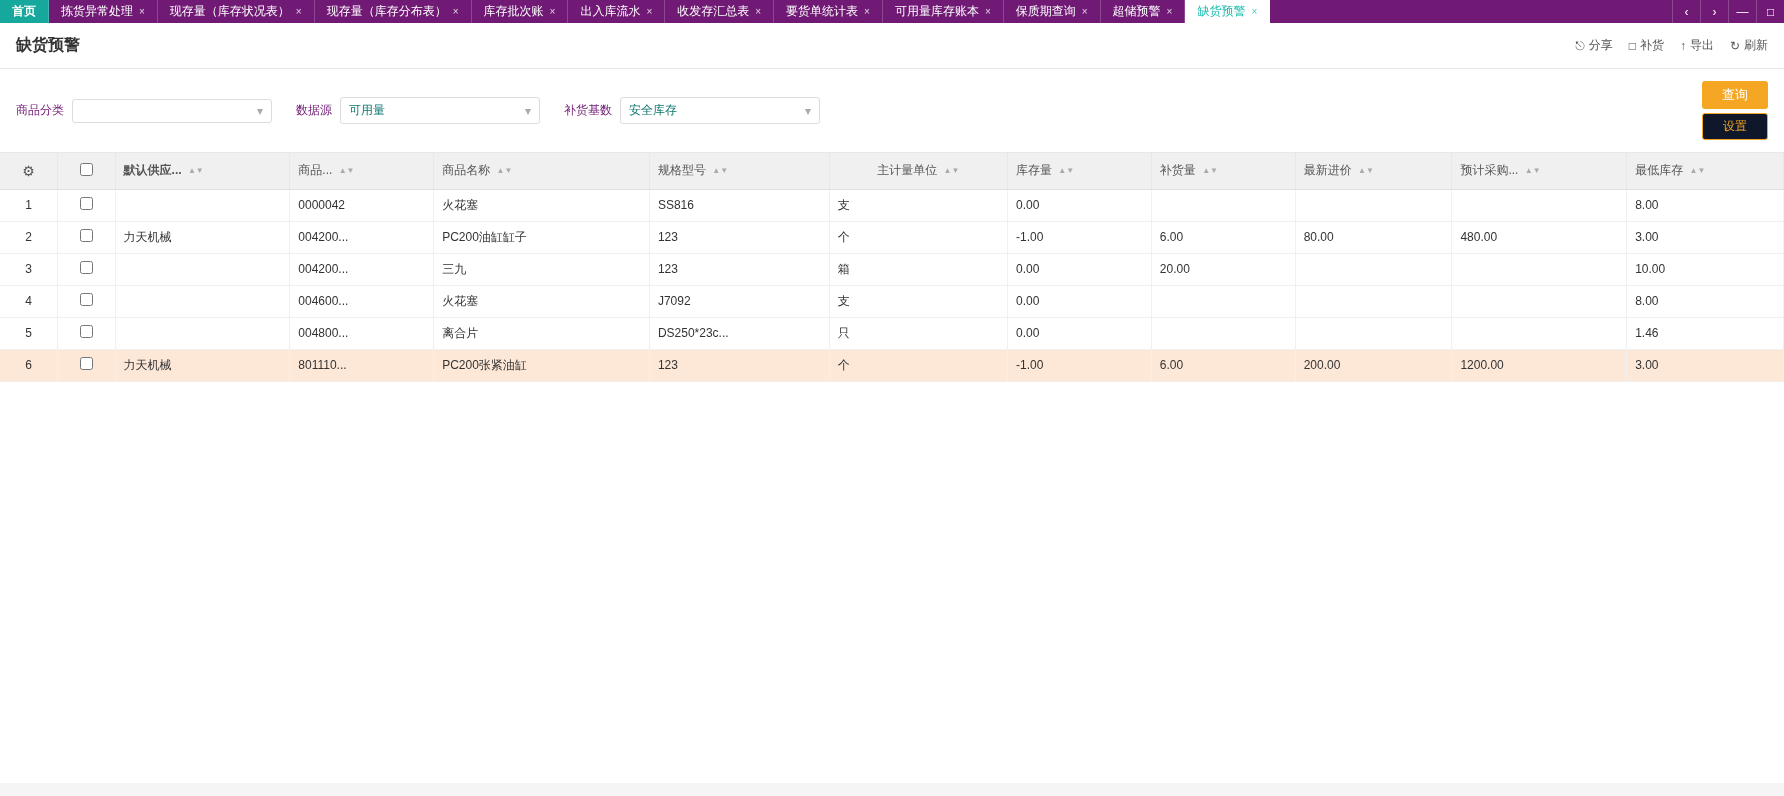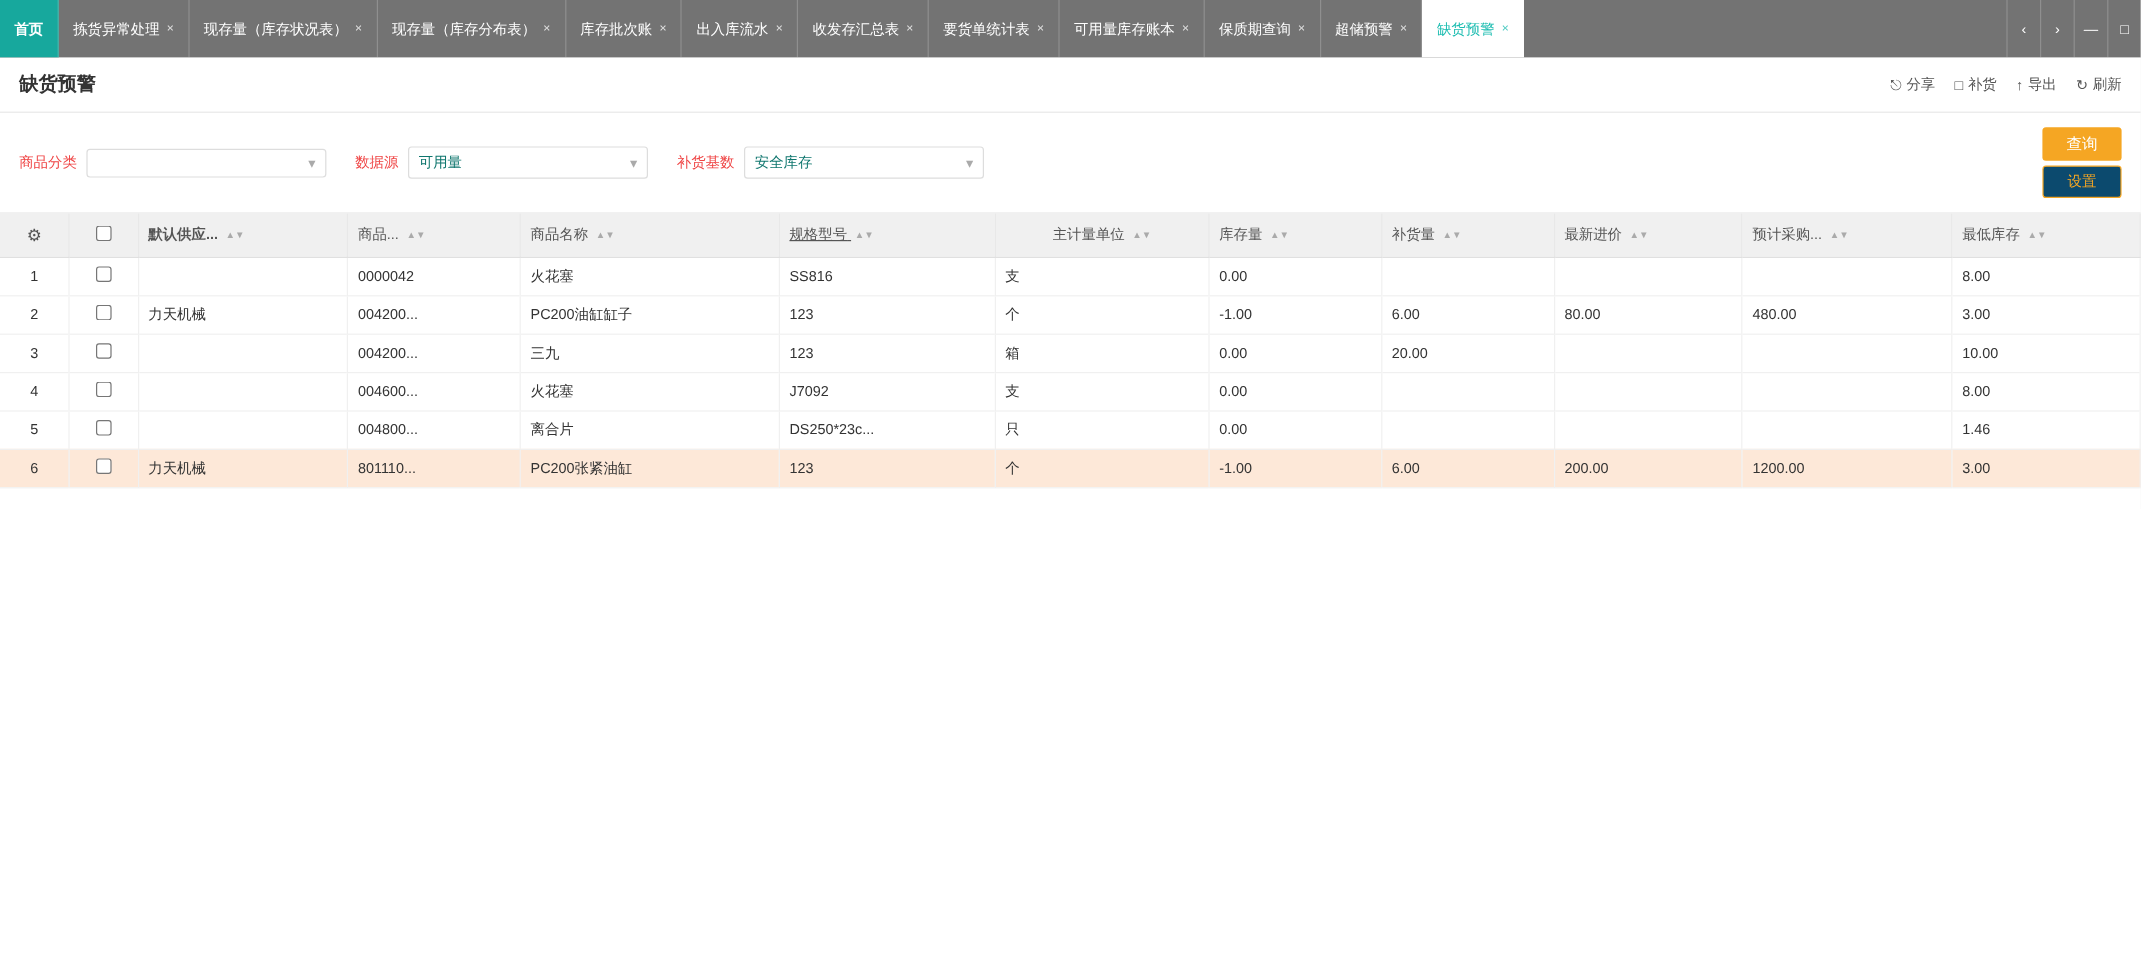--- a/index.html
+++ b/index.html
@@ -2,22 +2,22 @@
 <html><head>
   <meta charset="utf-8">
   <style>
     * { box-sizing: border-box; margin: 0; padding: 0; }
     body { font-family: "Microsoft YaHei", "PingFang SC", Arial, sans-serif; font-size: 12px; background: #f5f5f5; color: #333; overflow-x: hidden; }
 
     
     .tab-bar {
       display: flex;
       align-items: center;
-      background: #737373;
-      height: 48px;
+      background: #701a75;
+      height: 23px;
       overflow: hidden;
     }
     .tab-item {
       display: flex;
       align-items: center;
       padding: 0 12px;
       height: 100%;
       color: #fff;
       font-size: 12px;
       white-space: nowrap;
@@ -98,21 +98,21 @@
       gap: 24px;
       border-bottom: 1px solid #e8e8e8;
       flex-wrap: wrap;
     }
     .filter-group {
       display: flex;
       align-items: center;
       gap: 8px;
     }
     .filter-label {
-      color: #ef4444;
+      color: #701a75;
       font-size: 12px;
       white-space: nowrap;
     }
     .filter-select {
       display: flex;
       align-items: center;
       border: 1px solid #ddd;
       border-radius: 3px;
       padding: 4px 8px;
       min-width: 200px;
@@ -135,21 +135,21 @@
     .btn-query {
       background: #f5a623;
       color: #fff;
       border: none;
       border-radius: 3px;
       padding: 5px 20px;
       cursor: pointer;
       font-size: 13px;
     }
     .btn-settings {
-      background: #0c4a6e;
+      background: #0f172a;
       color: #f5a623;
       border: 1px solid #f5a623;
       border-radius: 3px;
       padding: 4px 18px;
       cursor: pointer;
       font-size: 12px;
     }
 
     
     .table-container {
@@ -197,21 +197,21 @@
     .td-num {
       text-align: left;
     }
     .td-center {
       text-align: center;
     }
     .th-checkbox { width: 32px; text-align: center; }
     .th-supplier { width: 80px; font-weight: bold; }
     .th-code { width: 80px; margin-top: 35px; }
     .th-name { width: 120px; }
-    .th-spec { width: 100px; text-decoration: underline; }
+    .th-spec { width: 100px; }
     .th-unit { width: 80px; text-align: center; }
     .th-stock { width: 80px; }
     .th-replenish { width: 80px; }
     .th-price { width: 80px; }
     .th-plan { width: 80px; }
     .th-minstock { width: 80px; }
     .checkbox-cell { text-align: center; }
   </style>
 </head>
 <body>

